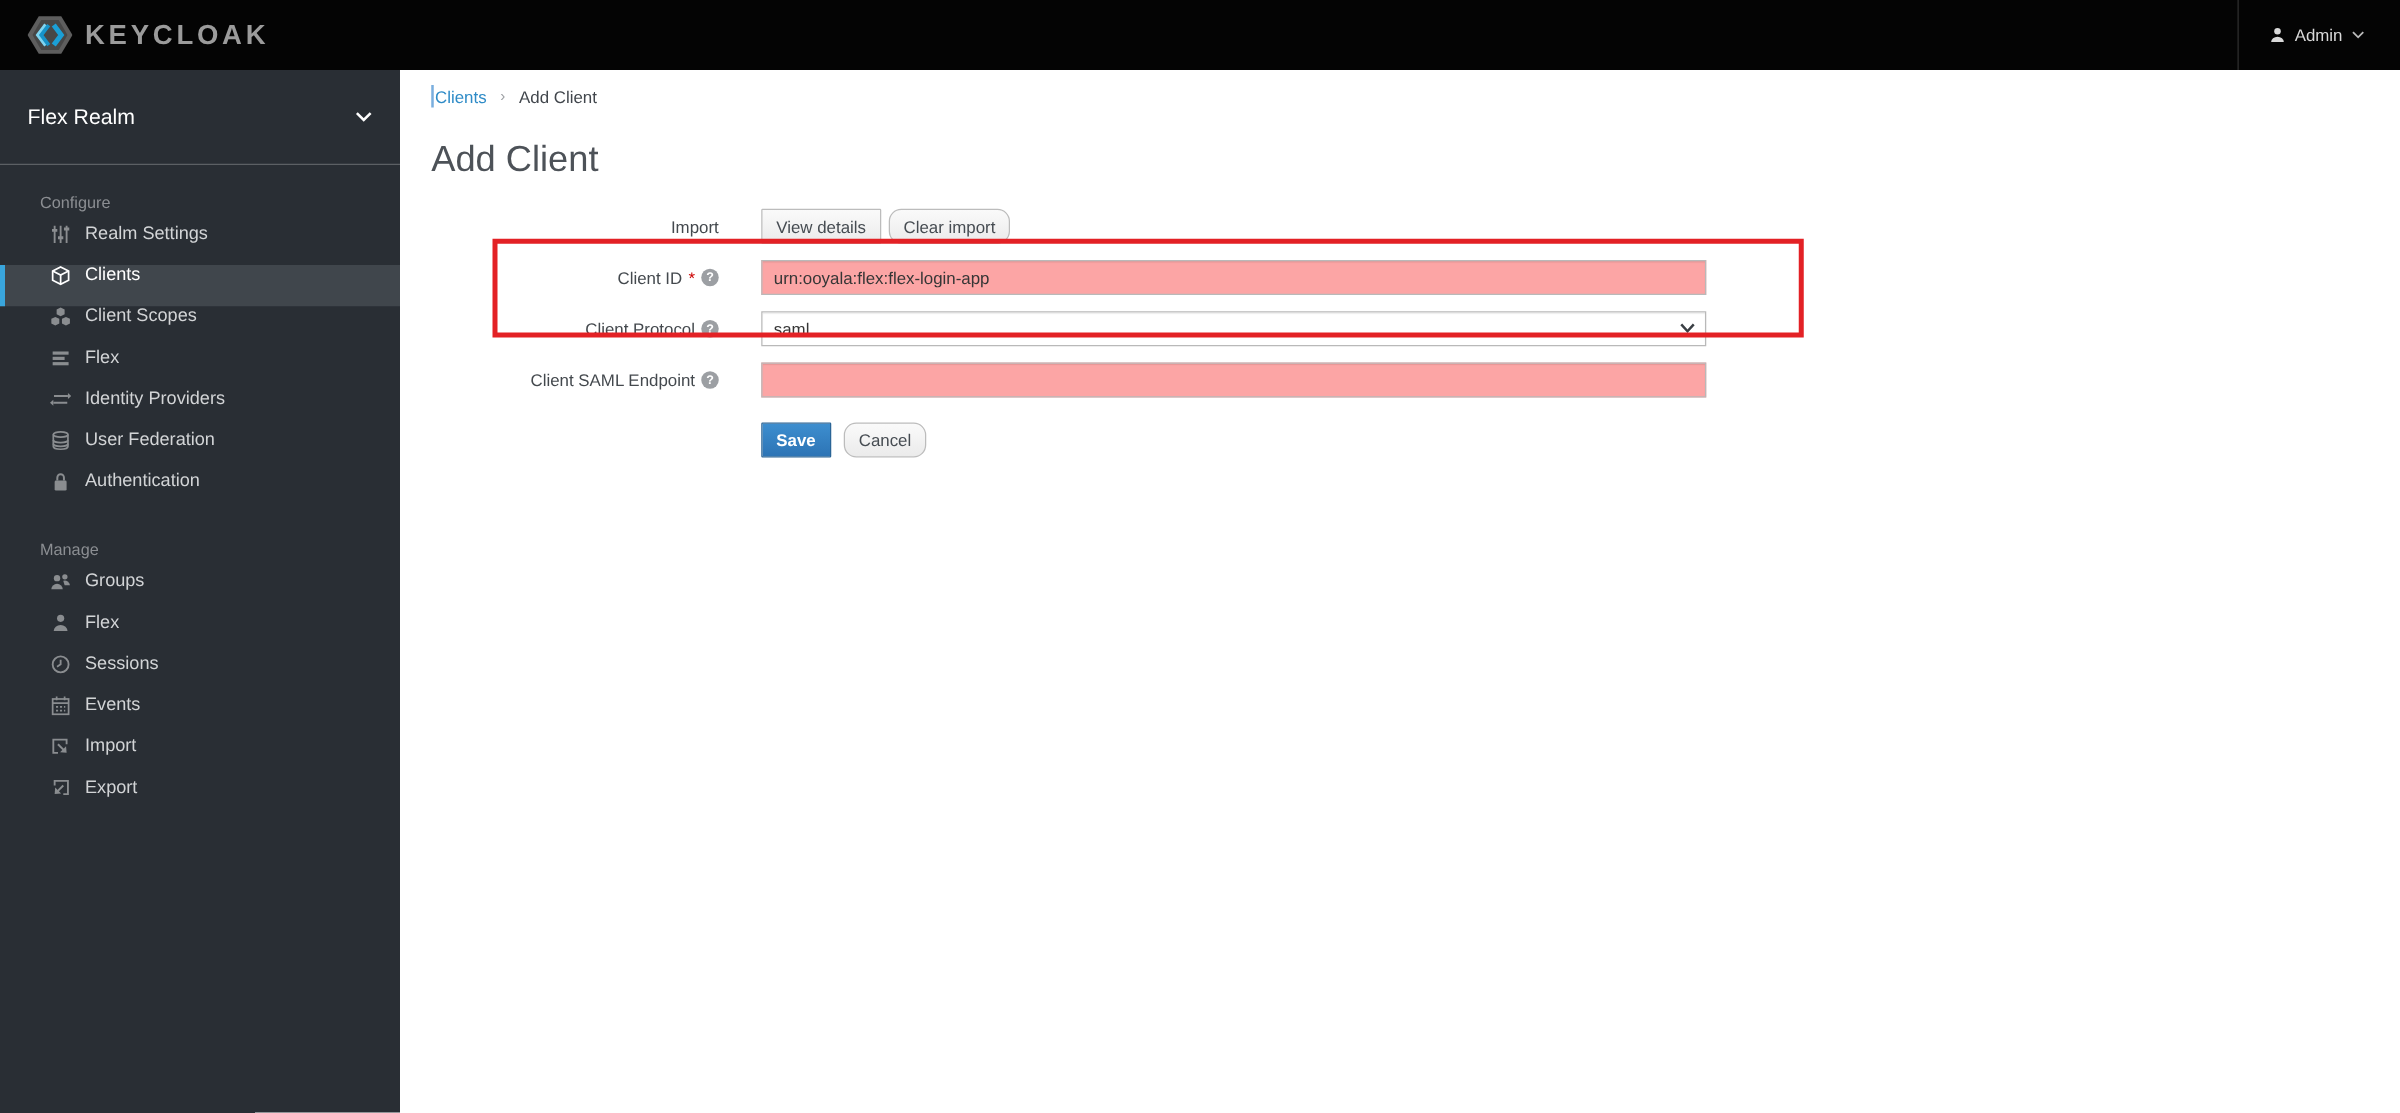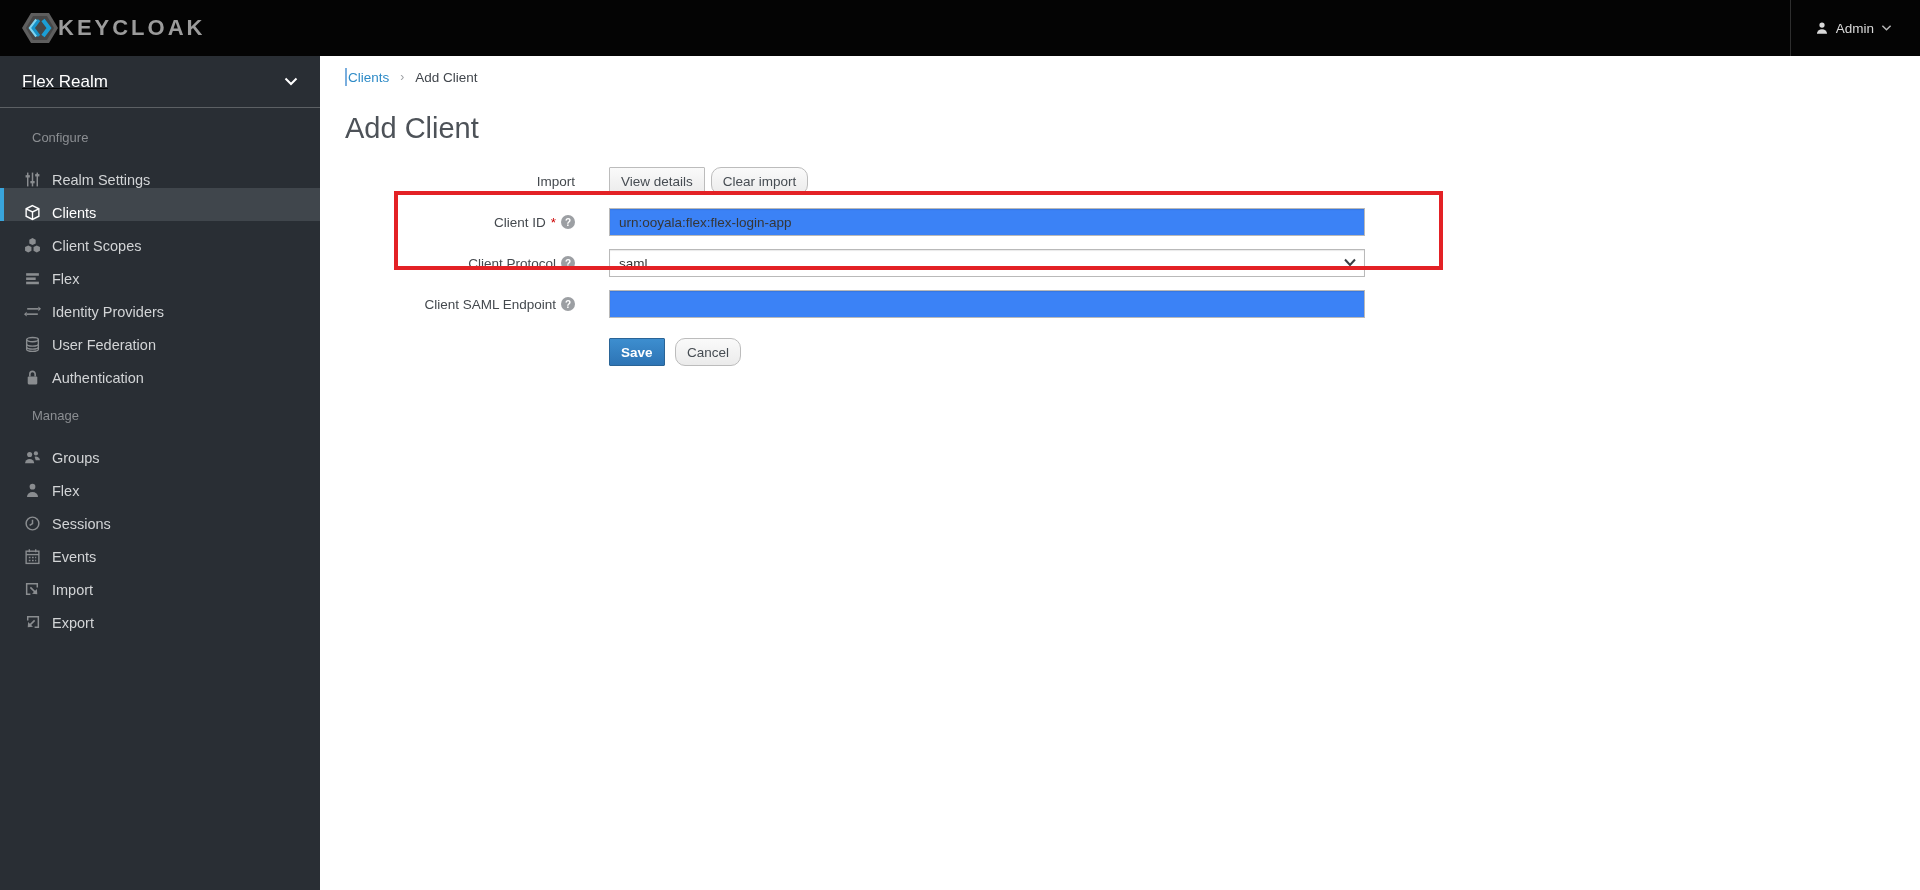--- a/index.html
+++ b/index.html
@@ -2,36 +2,36 @@
 <html><head>
 <meta charset="utf-8">
 <style>
   * { box-sizing: border-box; margin: 0; padding: 0; }
   html,body { width:1920px; height:890px; overflow:hidden;
     font-family:"Liberation Sans", sans-serif; background:#fff; }
 
   
   .topbar { position:absolute; left:0; top:0; width:1920px; height:56px;
     background:#040404; display:flex; align-items:center; justify-content:space-between; z-index:30; }
-  .brand { display:flex; align-items:center; padding-left:22px; }
+  .brand { display:flex; align-items:center; gap:10px; padding-left:22px; }
   .brand-text { font-size:22px; font-weight:bold; letter-spacing:3px; color:#9b9b9b; }
   .usermenu { height:56px; display:flex; align-items:center; gap:7px; padding:0 28px 0 24px;
     border-left:1px solid #2e2e2e; cursor:pointer; }
   .usermenu span { color:#d9d9d9; font-size:13.5px; }
   .chev { display:inline-block; }
 
   
   .sidebar { position:absolute; left:0; top:56px; width:320px; height:834px;
     background:#292e34; z-index:20; }
-  .realm-select { height:52px; display:flex; align-items:center; justify-content:space-between;
-    padding:0 22px; border-bottom:1px solid #5c6064; cursor:pointer;text-decoration:underline; }
+  .realm-select { height:76px; display:flex; align-items:center; justify-content:space-between;
+    padding:0 22px; border-bottom:1px solid #5c6064; cursor:pointer; }
   .realm-select .realm-name { color:#fff; font-size:17px; }
   .section-label { color:#8b8e92; font-size:13px; padding:0 0 0 20px; margin:22px 0 10px 12px; }
-  .nav-item { height:33px; display:flex; align-items:flex-end; gap:11px;
-    padding-left:20px; border-left:4px solid transparent; cursor:pointer; }
+  .nav-item { height:33px; display:flex; align-items:flex-start; gap:11px;
+    padding-left:36px; border-left:4px solid transparent; cursor:pointer; }
   .nav-item .lbl { color:#d2d4d6; font-size:14.5px; }
   .nav-item.active { background:#40464c; border-left-color:#39a5dc; }
   .nav-item.active .lbl { color:#fff; }
   .mi { flex:0 0 17px; }
 
   
   .main { position:absolute; left:320px; top:56px; width:1600px; height:834px;
     background:#fff; padding:10px 0 0 25px; }
   .breadcrumb { display:flex; align-items:center; font-size:13.5px; height:22px; }
   .caret-bar { display:inline-block; width:2px; height:18px; background:#7aaede; margin-right:1px; }
@@ -40,21 +40,21 @@
   .crumb-current { color:#41464c; }
   .page-title { margin-top:24px; font-size:29px; font-weight:400; color:#4d5258; }
 
   .form { margin-top:22px; }
   .frow { display:flex; align-items:center; margin-bottom:13px; height:28px; }
   .flabel { width:230px; margin-right:34px; text-align:right; font-size:13.5px; color:#44494e;
     display:flex; align-items:center; justify-content:flex-end; gap:5px; }
   .req { color:#c00; }
   .help { display:inline-flex; width:14px; height:14px; border-radius:50%; background:#9c9fa3;
     color:#fff; font-size:10px; font-weight:bold; align-items:center; justify-content:center; }
-  .tinput { width:756px; height:28px; border:1px solid #b9b9b9; background:#3b82f6;
+  .tinput { width:756px; height:28px; border:1px solid #b9b9b9; background:#fca5a5;
     font-size:13.5px; color:#363636; padding:0 9px;
     box-shadow:inset 0 1px 1px rgba(0,0,0,.09); font-family:"Liberation Sans",sans-serif; }
   .selwrap { position:relative; width:756px; height:28px; }
   .tselect { appearance:none; -webkit-appearance:none; width:756px; height:28px;
     border:1px solid #b9b9b9; background:#fff; font-size:13.5px; color:#363636; padding:0 9px;
     box-shadow:inset 0 1px 1px rgba(0,0,0,.09); font-family:"Liberation Sans",sans-serif; }
   .selwrap svg { position:absolute; right:9px; top:9px; pointer-events:none; }
 
   .btn { height:28px; font-size:13.5px; padding:0 11px; cursor:pointer;
     border:1px solid #bcbcbc; color:#464c52;

